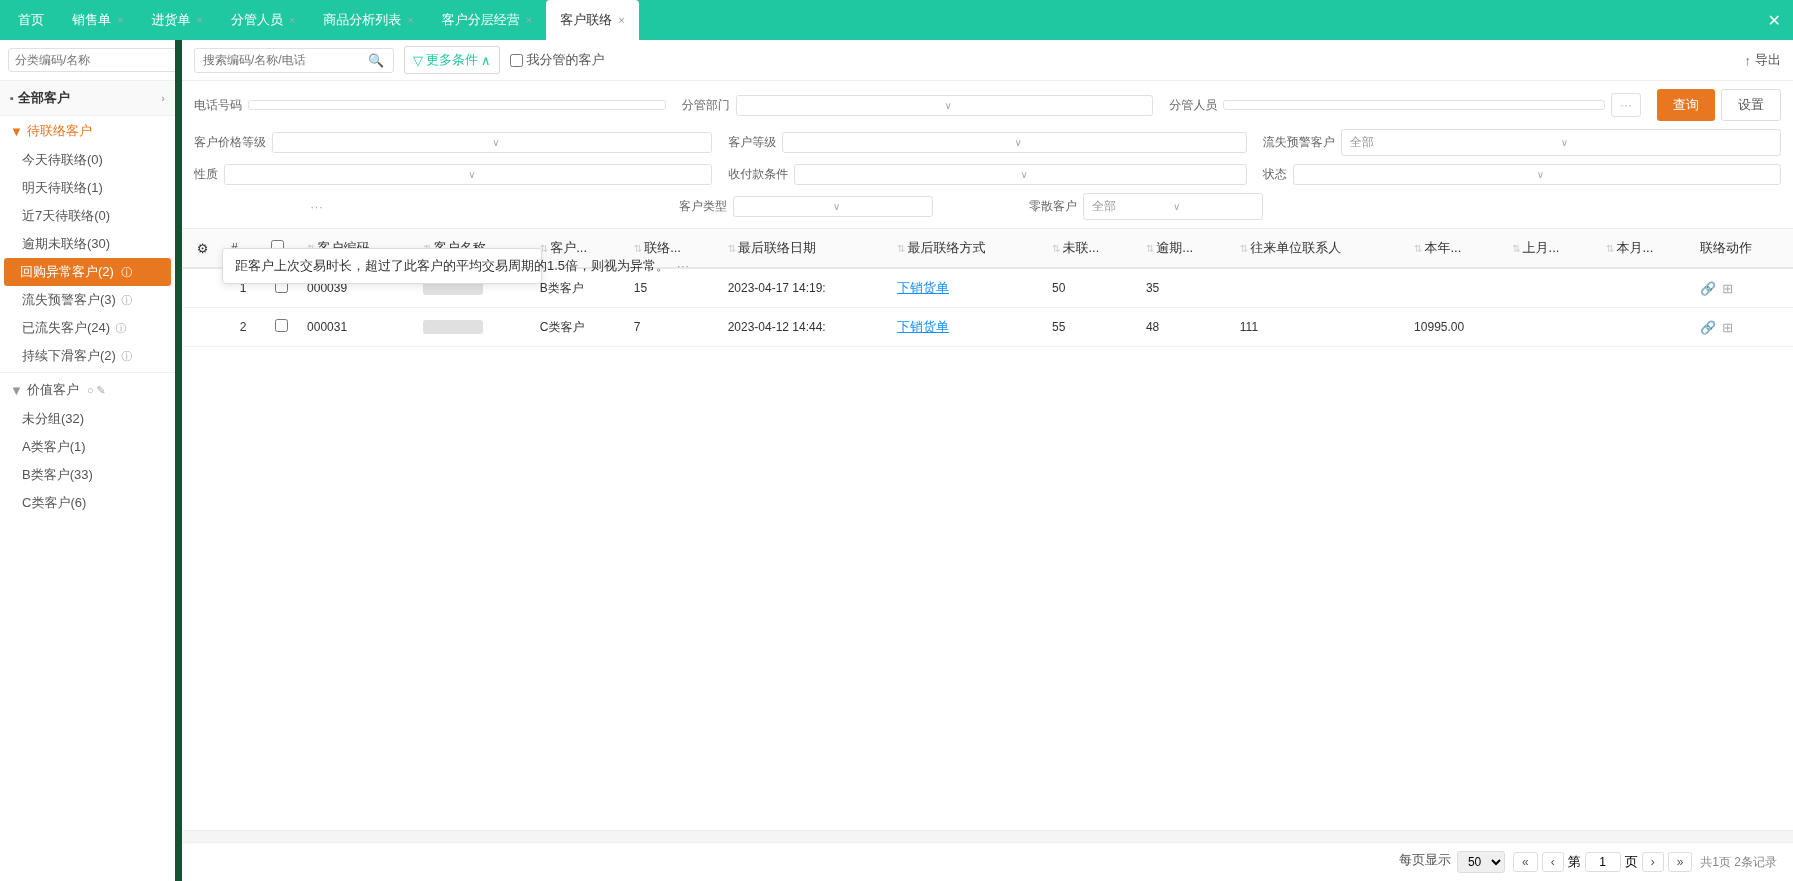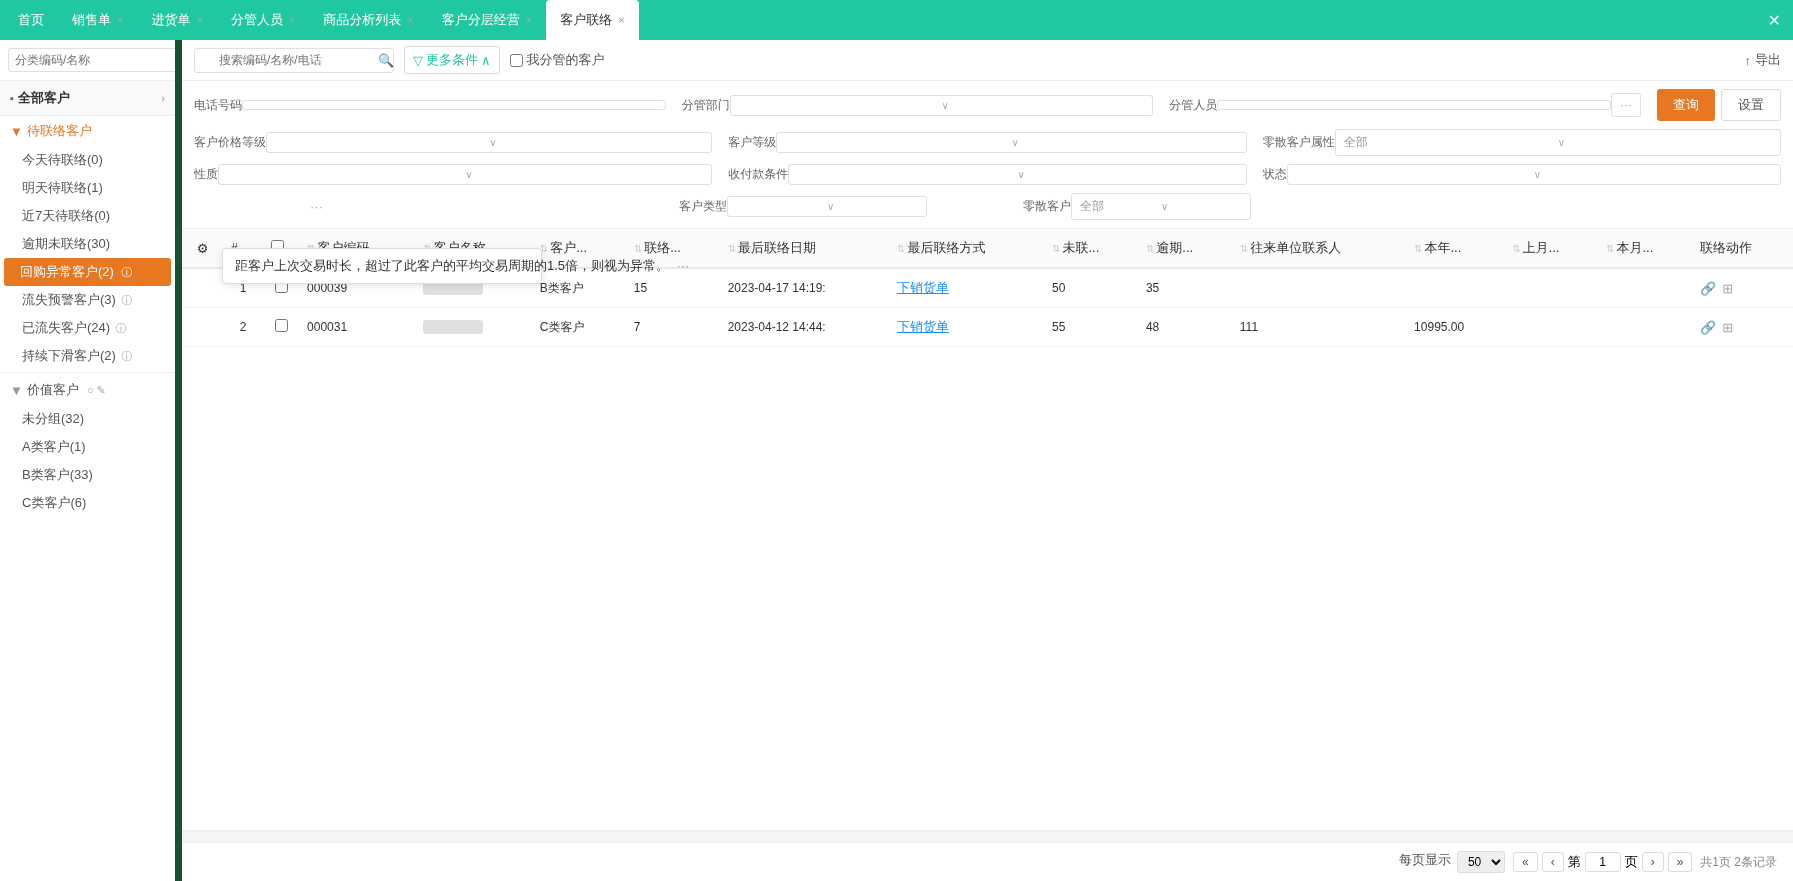--- a/index.html
+++ b/index.html
@@ -99,21 +99,21 @@
       flex: 1; display: flex; flex-direction: column; overflow: hidden; background: #f5f5f5;
     }
 
     
     .filter-bar {
       background: #fff; padding: 6px 12px; display: flex; align-items: center;
       border-bottom: 1px solid #eee; gap: 10px;
     }
     .filter-bar .search-input-wrap {
       display: flex; align-items: center; border: 1px solid #e0e0e0;
-      border-radius: 3px; padding: 4px 24px; width: 200px;
+      border-radius: 3px; padding: 4px 8px; width: 200px;
     }
     .filter-bar .search-input-wrap input {
       border: none; outline: none; font-size: 12px; flex: 1;
     }
     .filter-bar .search-input-wrap .icon { color: #aaa; margin-left: 4px; }
     .filter-bar .more-conditions {
       display: flex; align-items: center; color: #1fc8a0; cursor: pointer;
       font-size: 12px; gap: 3px; border: 1px solid #d9d9d9; border-radius: 3px;
       padding: 4px 8px;
     }
@@ -128,21 +128,21 @@
 
     
     .filter-rows {
       background: #fff; padding: 8px 12px; border-bottom: 1px solid #eee;
       display: flex; flex-direction: column; gap: 8px;
     }
     .filter-row {
       display: flex; align-items: center; gap: 16px;
     }
     .filter-field {
-      display: flex; align-items: center; flex: 1;
+      display: flex; align-items: center; gap: 6px; flex: 1;
     }
     .filter-field label {
       color: #666; font-size: 12px; white-space: nowrap;
     }
     .filter-field .select-wrap {
       flex: 1; border: 1px solid #e0e0e0; border-radius: 3px;
       padding: 4px 8px; display: flex; align-items: center; background: #fff;
       cursor: pointer; min-width: 120px;
     }
     .filter-field .select-wrap span { flex: 1; font-size: 12px; color: #999; }
@@ -377,21 +377,21 @@
           </div>
         </div>
         <div class="filter-field">
           <label>客户等级</label>
           <div class="select-wrap" style="min-width:200px;">
             <span></span>
             <span class="chevron">∨</span>
           </div>
         </div>
         <div class="filter-field">
-          <label>零散客户属性</label>
+          <label>流失预警客户</label>
           <div class="select-wrap" style="min-width:180px;">
             <span>全部</span>
             <span class="chevron">∨</span>
           </div>
         </div>
       </div>
 
       <div class="filter-row">
         <div class="filter-field">
           <label>性质</label>

